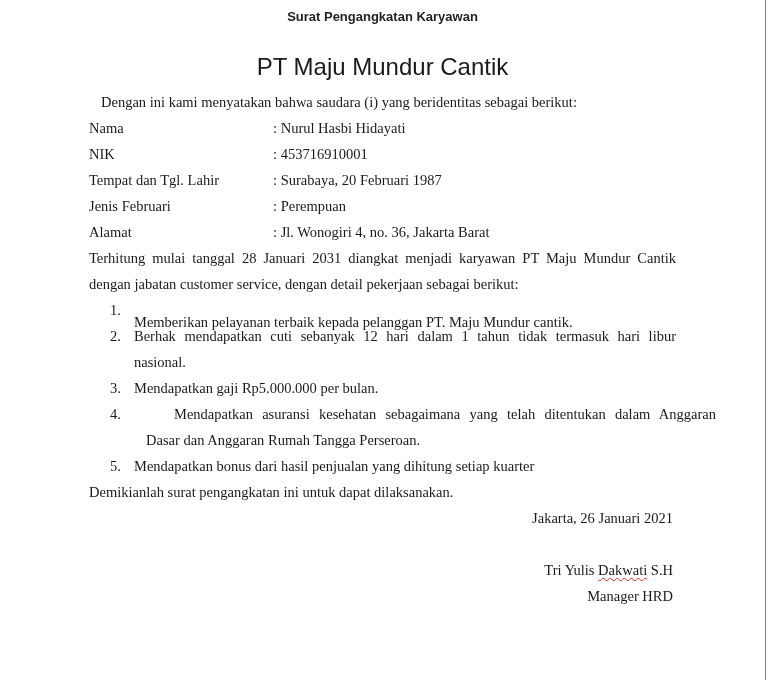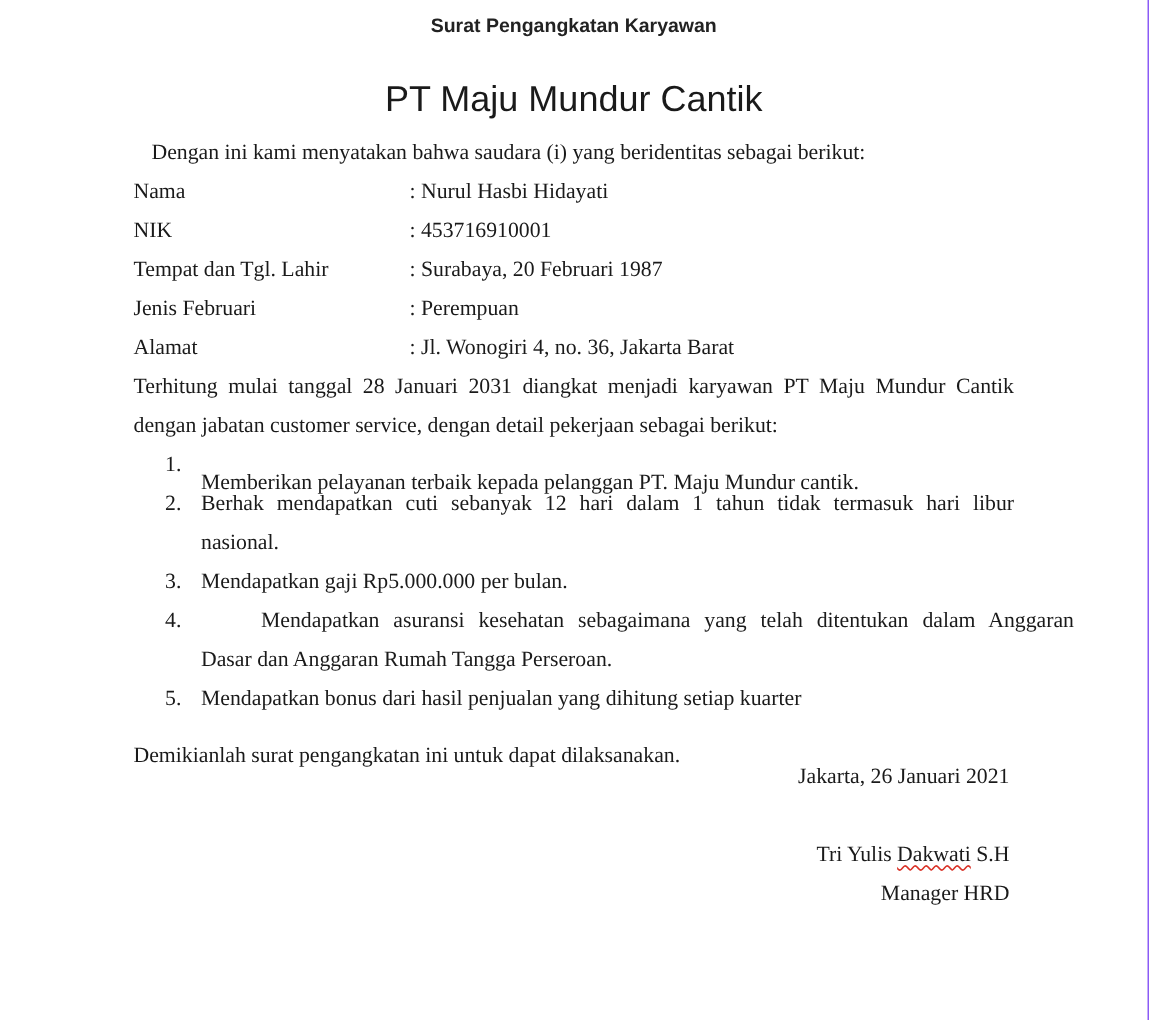--- a/index.html
+++ b/index.html
@@ -143,27 +143,27 @@
 
       <span class="list-item-num" style="top:328px;">2.</span>
       <span class="list-justify" style="top:328px;">Berhak mendapatkan cuti sebanyak 12 hari dalam 1 tahun tidak termasuk hari libur</span>
       <span class="list-text" style="top:354px;">nasional.</span>
 
       <span class="list-item-num" style="top:380px;">3.</span>
       <span class="list-text" style="top:380px;">Mendapatkan gaji Rp5.000.000 per bulan.</span>
 
       <span class="list-item-num" style="top:406px;">4.</span>
       <span class="list-justify" style="top:406px;margin-left:40px;">Mendapatkan asuransi kesehatan sebagaimana yang telah ditentukan dalam Anggaran</span>
-      <span class="list-text" style="top:432px;">Dasar dan Anggaran Rumah Tangga Perseroan.</span>
+      <span class="list-text" style="top:432px;margin-left:12px;">Dasar dan Anggaran Rumah Tangga Perseroan.</span>
 
       <span class="list-item-num" style="top:458px;">5.</span>
       <span class="list-text" style="top:458px;text-align:right;">Mendapatkan bonus dari hasil penjualan yang dihitung setiap kuarter</span>
     </div>
 
-    <div class="line" style="top:484px;margin-top:12px;">Demikianlah surat pengangkatan ini untuk dapat dilaksanakan.</div>
+    <div class="line" style="top:484px;">Demikianlah surat pengangkatan ini untuk dapat dilaksanakan.</div>
 
     <div class="right-line" style="top:510px;">Jakarta, 26 Januari 2021</div>
 
     <div class="right-line" style="top:562px;"><span>Tri Yulis </span><span class="spell-underline">Dakwati</span><span> S.H</span></div>
 
     <div class="right-line" style="top:588px;">Manager HRD</div>
   </div>
 </div>
 
 </body></html>

